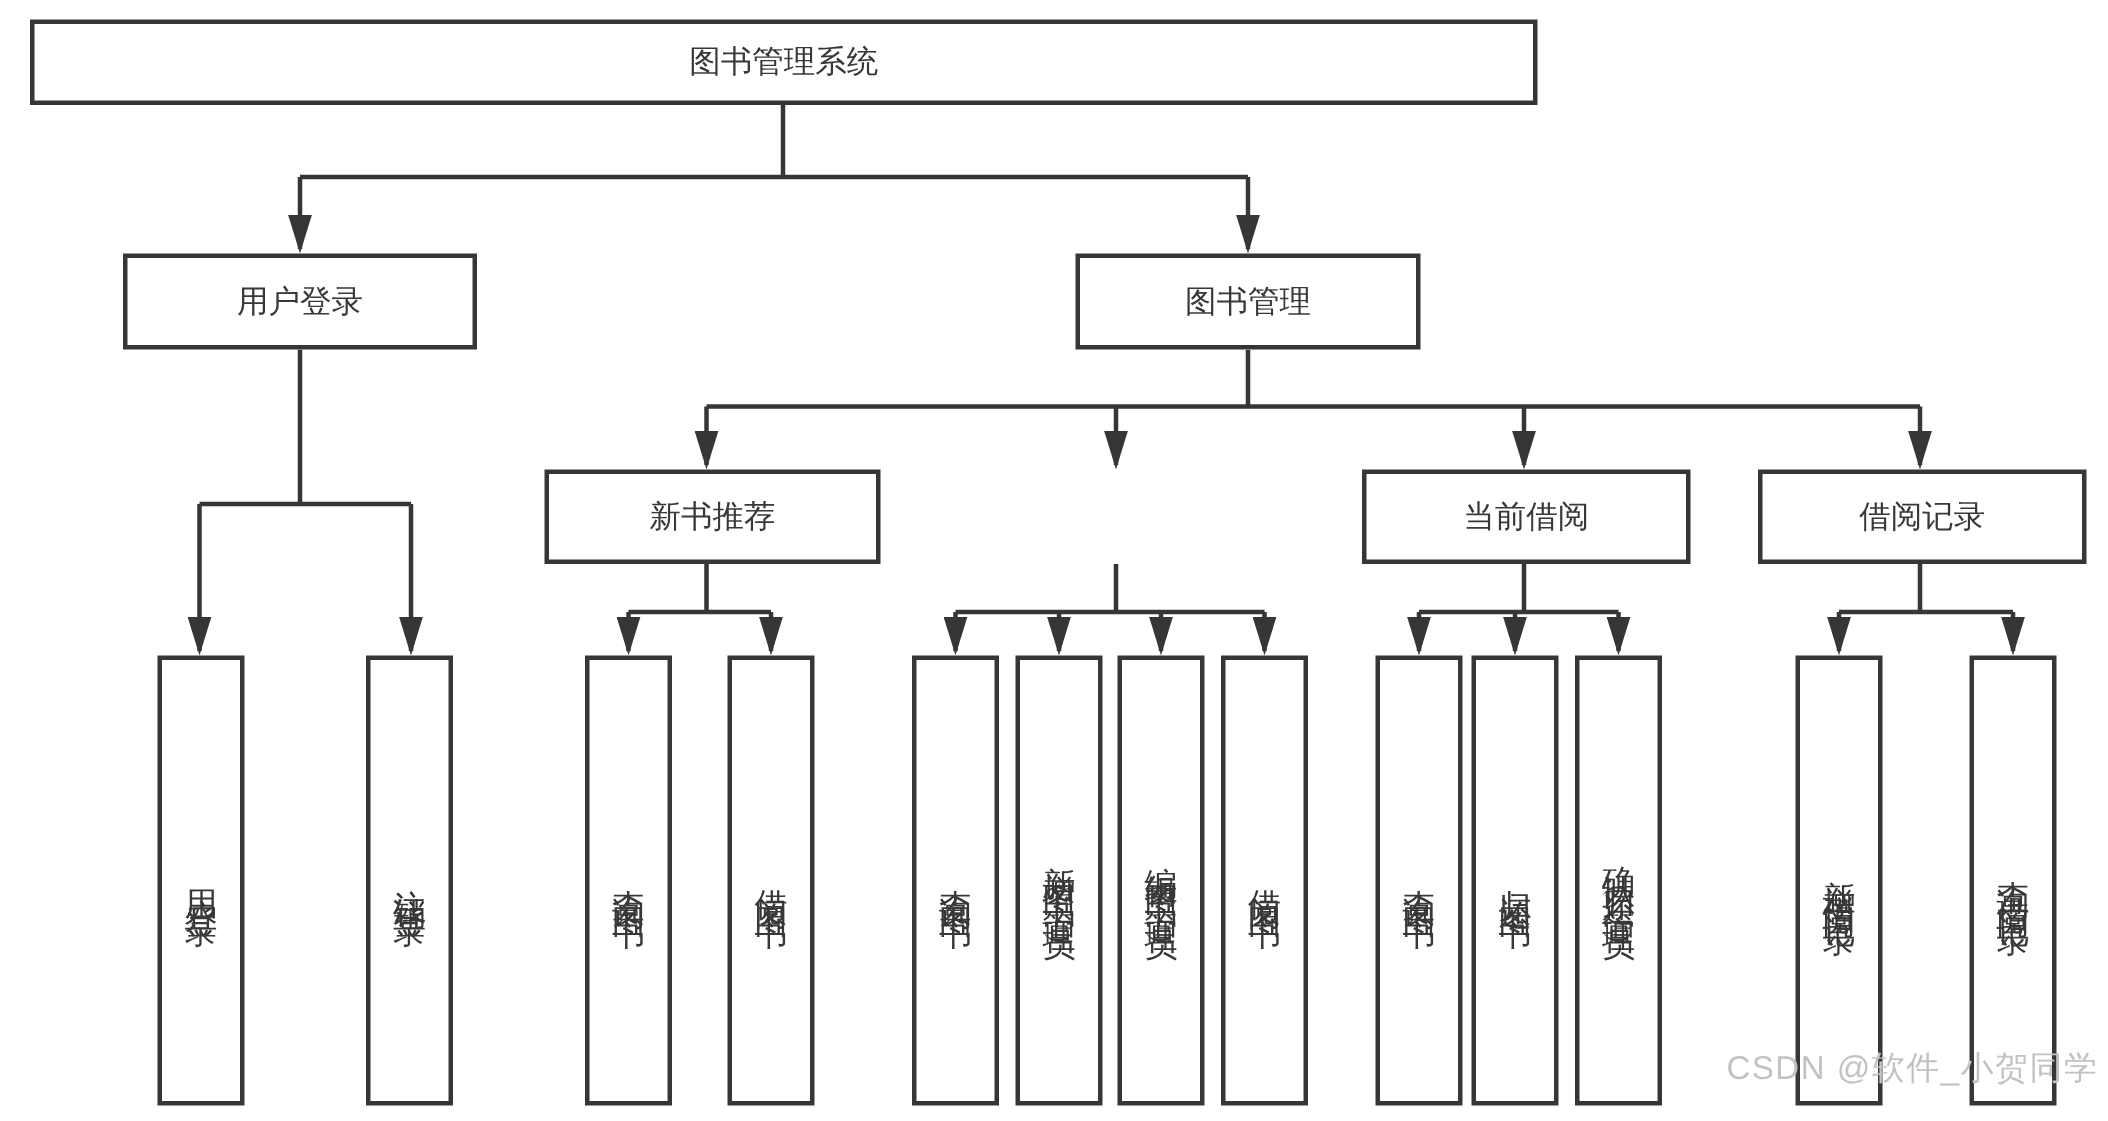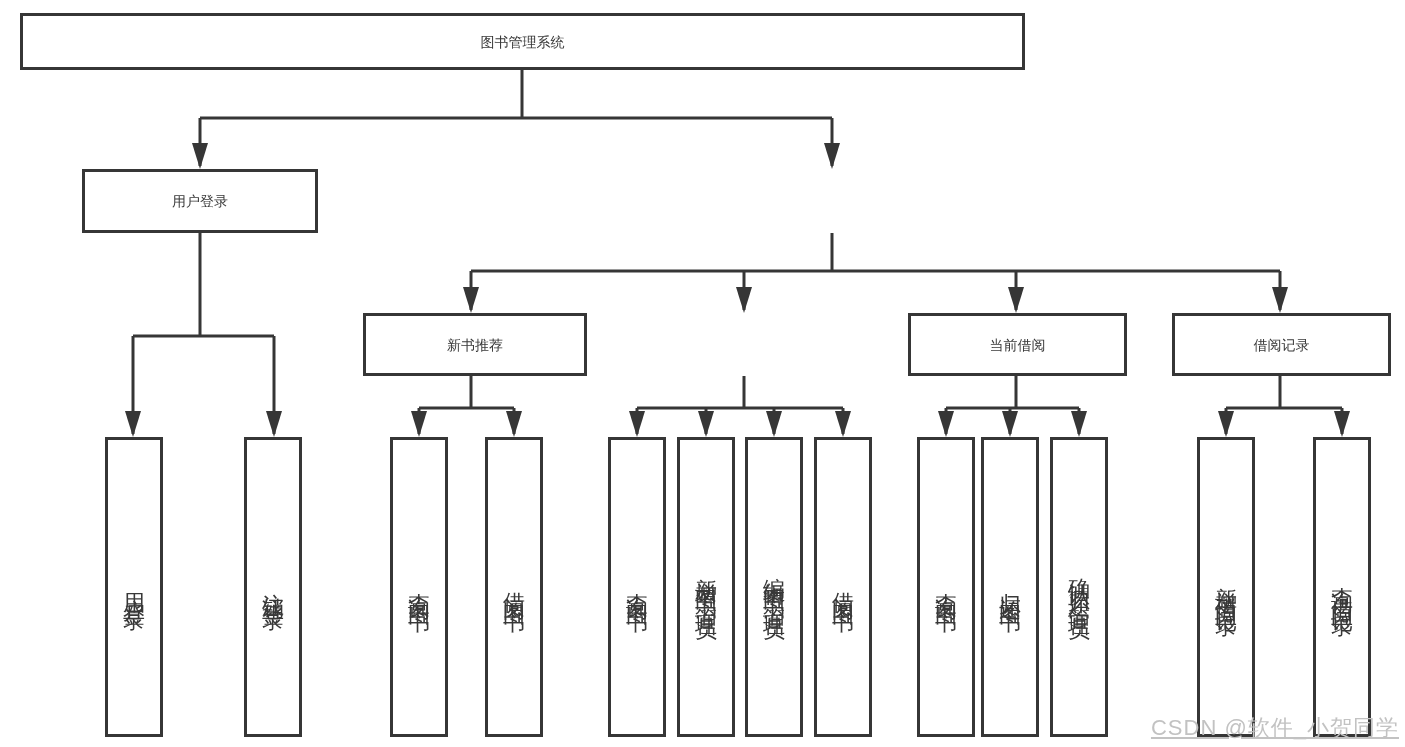--- a/index.html
+++ b/index.html
@@ -12,29 +12,29 @@
     background:var(--background);
     font-family:"Liberation Sans","DejaVu Sans",sans-serif;
     color:var(--text);
   }
   #connectors{position:absolute;left:0;top:0;z-index:0;}
   #connectors .ln{stroke:var(--line);stroke-width:3;fill:none;}
   #connectors marker path{fill:var(--line);}
   .box{
     position:absolute;box-sizing:border-box;background:var(--box-fill);
     border:3px solid var(--line);display:flex;align-items:center;justify-content:center;
-    z-index:1;font-size:14px;line-height:1;white-space:nowrap;
+    z-index:1;font-size:21px;line-height:1;white-space:nowrap;
   }
   .v{
     writing-mode:vertical-rl;text-orientation:mixed;
     font-size:22px;letter-spacing:6px;
   }
   .watermark{
-    position:absolute;right:6px;bottom:4px;z-index:2;
-    font-size:22px;color:var(--watermark);letter-spacing:1px;text-decoration:underline;
+    position:absolute;right:6px;bottom:20px;z-index:2;
+    font-size:22px;color:var(--watermark);letter-spacing:1px;
   }
 </style>
 </head>
 <body>
 
 <div id="canvas">
 
   <svg id="connectors" width="1405" height="747" viewBox="0 0 1405 747">
     <defs>
       <marker id="ah" markerUnits="userSpaceOnUse" markerWidth="26" markerHeight="16" refX="23" refY="8" orient="auto">
@@ -72,20 +72,21 @@
     <line class="ln" x1="1079" y1="408" x2="1079" y2="434" marker-end="url(#ah)"></line>
 
     <path class="ln" d="M1280,376 V408 M1226,408 H1342"></path>
     <line class="ln" x1="1226" y1="408" x2="1226" y2="434" marker-end="url(#ah)"></line>
     <line class="ln" x1="1342" y1="408" x2="1342" y2="434" marker-end="url(#ah)"></line>
   </svg>
 
   <div class="box" style="left:20px;top:13px;width:1005px;height:57px">图书管理系统</div>
 
   <div class="box" style="left:82px;top:169px;width:236px;height:64px">用户登录</div>
+  <div class="box" style="left:717px;top:169px;width:230px;height:64px">图书管理</div>
 
   <div class="box" style="left:363px;top:313px;width:224px;height:63px">新书推荐</div>
   <div class="box" style="left:908px;top:313px;width:219px;height:63px">当前借阅</div>
   <div class="box" style="left:1172px;top:313px;width:219px;height:63px">借阅记录</div>
 
   <div class="box v" style="left:105px;top:437px;width:58px;height:300px">用户登录</div>
   <div class="box v" style="left:244px;top:437px;width:58px;height:300px">注销登录</div>
 
   <div class="box v" style="left:390px;top:437px;width:58px;height:300px">查询图书</div>
   <div class="box v" style="left:485px;top:437px;width:58px;height:300px">借阅图书</div>

